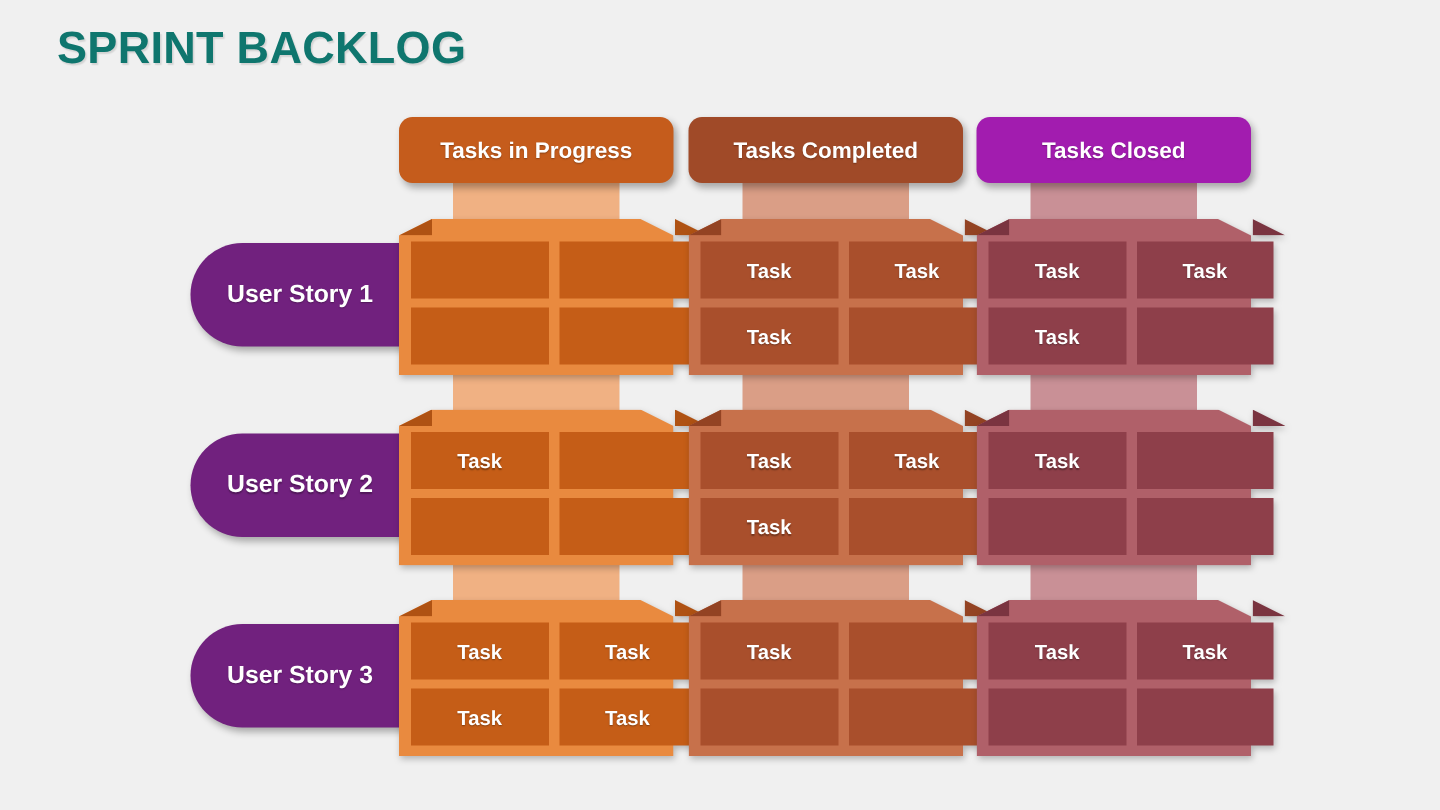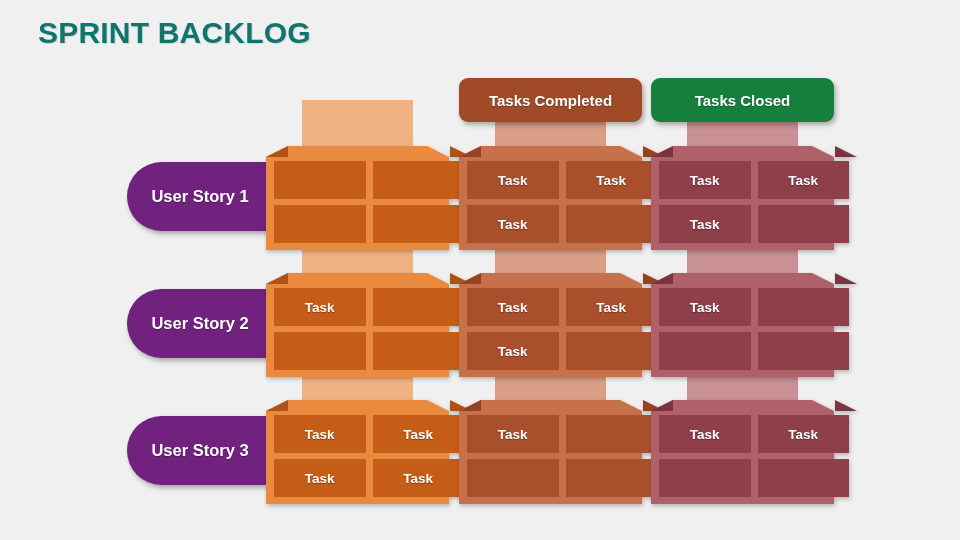--- a/index.html
+++ b/index.html
@@ -16,21 +16,21 @@
   .b3{left:687px;background:#C99096;}
 
   
   .cx1{left:266px}.cx2{left:459px}.cx3{left:651px}
 
   .header{position:absolute;top:78px;width:183px;height:44px;border-radius:9px;z-index:4;
           display:flex;align-items:center;justify-content:center;color:#fff;font-weight:700;
           font-size:15px;box-shadow:2px 3px 5px rgba(0,0,0,0.3);text-shadow:0 1px 1px rgba(0,0,0,0.3);}
   .header.c1{background:#C55C1C}
   .header.c2{background:#A04A28}
-  .header.c3{background:#15803d}
+  .header.c3{background:#a21caf}
 
   .pill{position:absolute;left:127px;width:146px;height:69px;border-radius:35px 0 0 35px;
         background:#71217E;z-index:2;display:flex;align-items:center;justify-content:center;
         padding-right:0;box-sizing:border-box;color:#fff;font-weight:700;font-size:16.5px;
         box-shadow:2px 3px 5px rgba(0,0,0,0.3);text-shadow:0 1px 1px rgba(0,0,0,0.3);}
   .py1{top:162px}.py2{top:289px}.py3{top:416px}
 
   .container{position:absolute;width:206px;height:104px;z-index:3;
              filter:drop-shadow(1px 2px 2px rgba(0,0,0,0.25));}
   .ry1{top:146px}.ry2{top:273px}.ry3{top:400px}
@@ -60,20 +60,23 @@
 <body>
 
 <div class="slide">
 
   <div class="title">SPRINT BACKLOG</div>
 
   <div class="band b1"></div>
   <div class="band b2"></div>
   <div class="band b3"></div>
 
+  <div class="header c1 cx1">
+    <span>Tasks in Progress</span>
+  </div>
   <div class="header c2 cx2">
     <span>Tasks Completed</span>
   </div>
   <div class="header c3 cx3">
     <span>Tasks Closed</span>
   </div>
 
   <div class="pill py1">
     <span>User Story 1</span>
   </div>

